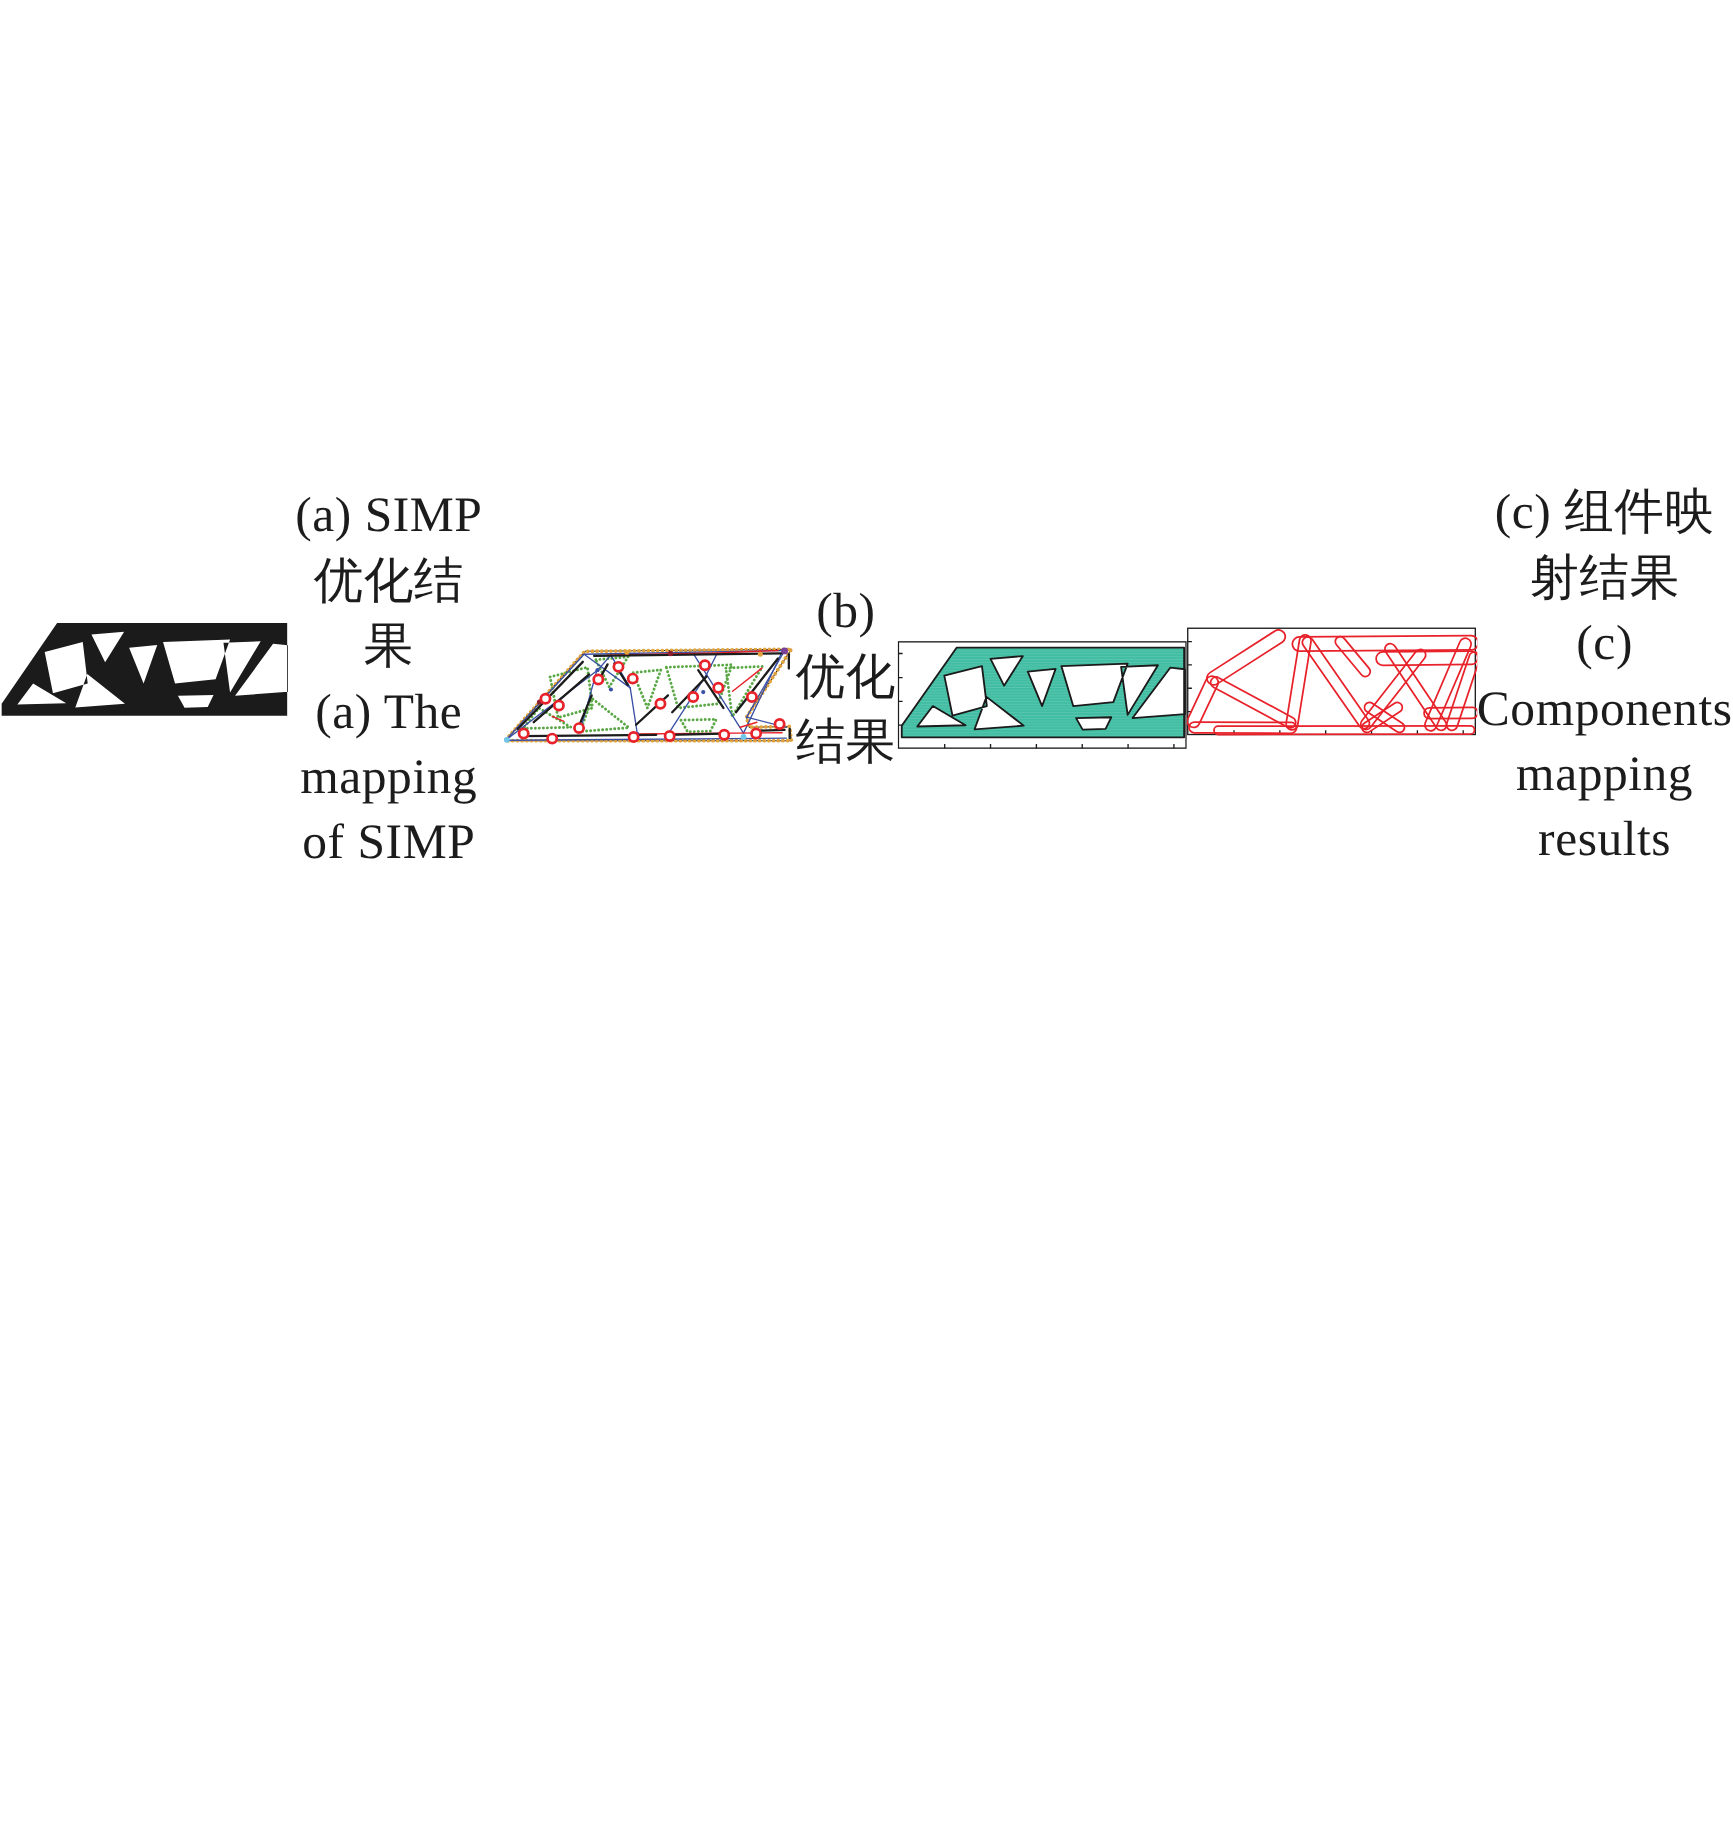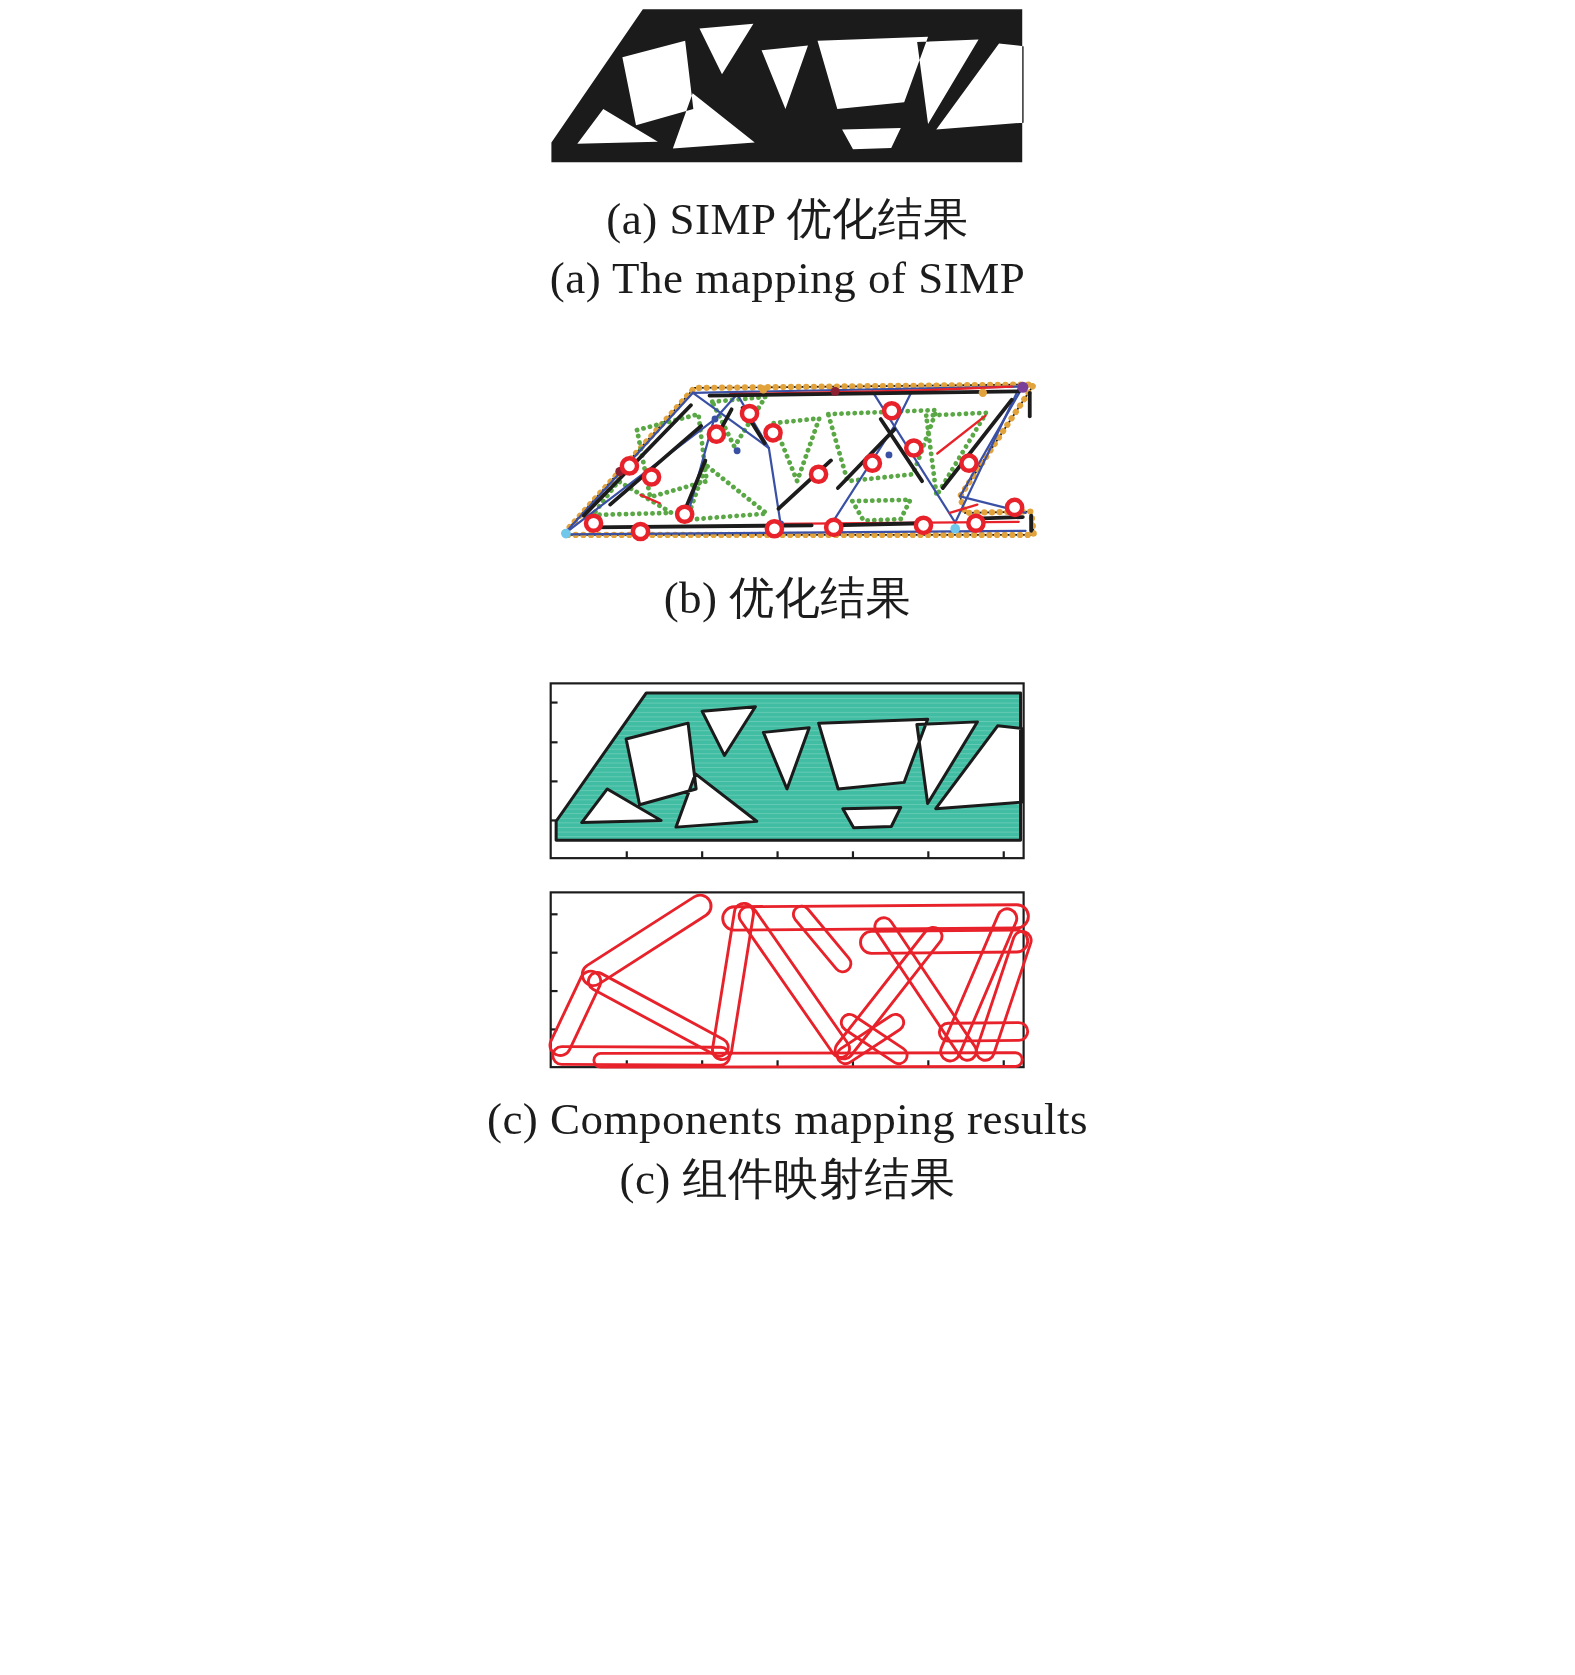--- a/index.html
+++ b/index.html
@@ -1,19 +1,19 @@
 <!DOCTYPE html>
 <html><head>
 <meta charset="utf-8">
 <style>
   html,body{margin:0;padding:0;background:#ffffff;}
   .page{
     width:1575px;height:1209px;margin:0 auto;background:#ffffff;
     font-family:"Liberation Serif","DejaVu Serif",serif;color:#1f1f1f;
-    display:flex;flex-direction:column;align-items:center;overflow:hidden;
+    display:flex;flex-direction:row;align-items:center;overflow:hidden;
   }
   .fig{display:block;}
   .fig-a{margin-top:8px;}
   .fig-b{margin-top:42px;}
   .fig-c1{margin-top:54px;}
   .fig-c2{margin-top:30px;}
   .caption{
     text-align:center;font-size:45px;line-height:1.32;color:#1c1c1c;
     letter-spacing:0.5px;
   }
@@ -171,17 +171,17 @@
         <rect x="426.44636017000624" y="130" width="245.10727965998754" height="26" rx="13" ry="13" fill="none" stroke="#e8222a" stroke-width="4.2" transform="rotate(56.16 549 143)"></rect>
         <rect x="412.81647907963463" y="204" width="111.36704184073076" height="24" rx="12" ry="12" fill="none" stroke="#e8222a" stroke-width="4.2" transform="rotate(-33.33 468.5 216)"></rect>
         <rect x="418.7333846944321" y="204" width="110.53323061113575" height="24" rx="12" ry="12" fill="none" stroke="#e8222a" stroke-width="4.2" transform="rotate(33.69 474 216)"></rect>
         <rect x="506.99526076995403" y="123" width="239.00947846009194" height="28" rx="14" ry="14" fill="none" stroke="#e8222a" stroke-width="4.2" transform="rotate(-66.84 626.5 137)"></rect>
         <rect x="564.6185031754537" y="140" width="196.7629936490925" height="26" rx="13" ry="13" fill="none" stroke="#e8222a" stroke-width="4.2" transform="rotate(-71.57 663 153)"></rect>
         <rect x="568.9975728727277" y="192.5" width="129.00485425454474" height="26" rx="13" ry="13" fill="none" stroke="#e8222a" stroke-width="4.2" transform="rotate(-0.56 633.5 205.5)"></rect>
       </g>
   </svg>
 
   <div class="caption caption-c">
+    <div>(c) 组件映射结果</div>
     <div>(c) Components mapping results</div>
-    <div>(c) 组件映射结果</div>
   </div>
 
 </div>
 
 </body></html>

